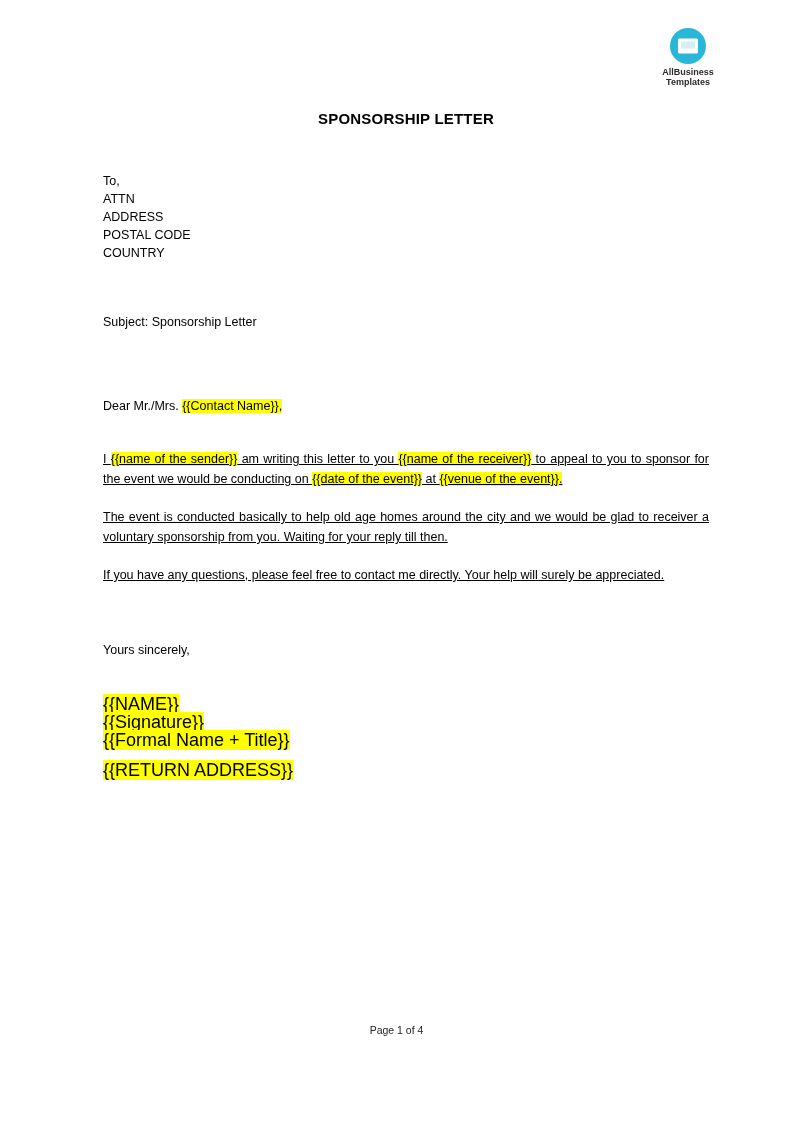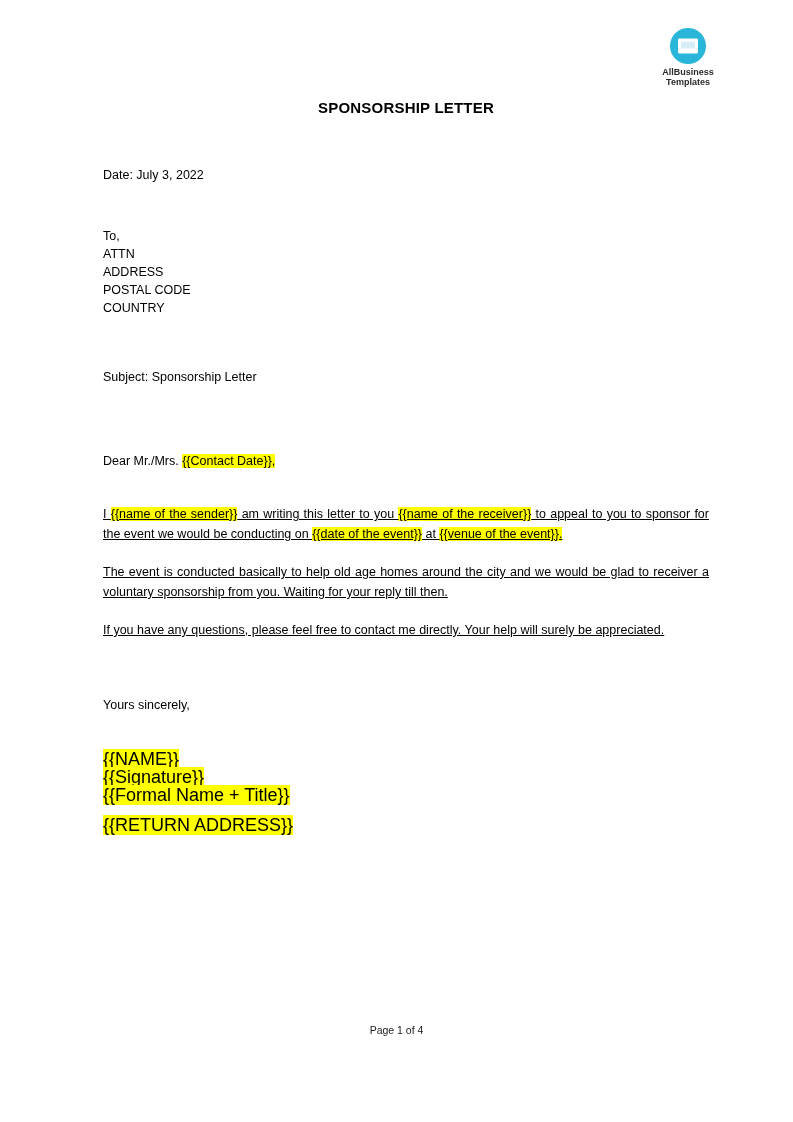--- a/index.html
+++ b/index.html
@@ -61,21 +61,21 @@
     font-size: 9px;
     line-height: 10px;
     font-weight: bold;
     color: #2b2b2b;
   }
 
   
   .doc {
     position: absolute;
     left: 94px;
-    top: 0;
+    top: 11px;
     width: 606px;
   }
   .title {
     text-align: center;
     font-size: 15px;
     font-weight: bold;
     letter-spacing: 0.2px;
     margin-top: 99px;
   }
   .date-line {
@@ -139,37 +139,36 @@
     <div class="logo-text">
       <span>AllBusiness</span><br>
       <span>Templates</span>
     </div>
   </div>
 
   <div class="doc">
 
     <div class="title">SPONSORSHIP LETTER</div>
 
-    <div class="date-line">Date: July 3, 2022</div>
 
     <div class="addr-block">
       <div>To,</div>
       <div>ATTN</div>
       <div>ADDRESS</div>
       <div>POSTAL CODE</div>
       <div>COUNTRY</div>
     </div>
 
     <div class="subject-line">
       <b>Subject:</b>
       <span>Sponsorship Letter</span>
     </div>
 
     <div class="salutation">
-      <span>Dear Mr./Mrs. </span><span class="hl">{{Contact Date}},</span>
+      <span>Dear Mr./Mrs. </span><span class="hl">{{Contact Name}},</span>
     </div>
 
     <div class="para first"><span>I </span><span class="hl">{{name of the sender}}</span><span> am writing this letter to you </span><span class="hl">{{name of the receiver}}</span><span> to appeal to you to sponsor for the event we would be conducting on </span><span class="hl">{{date of the event}}</span><span> at </span><span class="hl">{{venue of the event}}.</span></div>
 
     <div class="para">The event is conducted basically to help old age homes around the city and we would be glad to receiver a voluntary sponsorship from you. Waiting for your reply till then.</div>
 
     <div class="para">If you have any questions, please feel free to contact me directly. Your help will surely be appreciated.</div>
 
 
     <div class="closing">Yours sincerely,</div>

